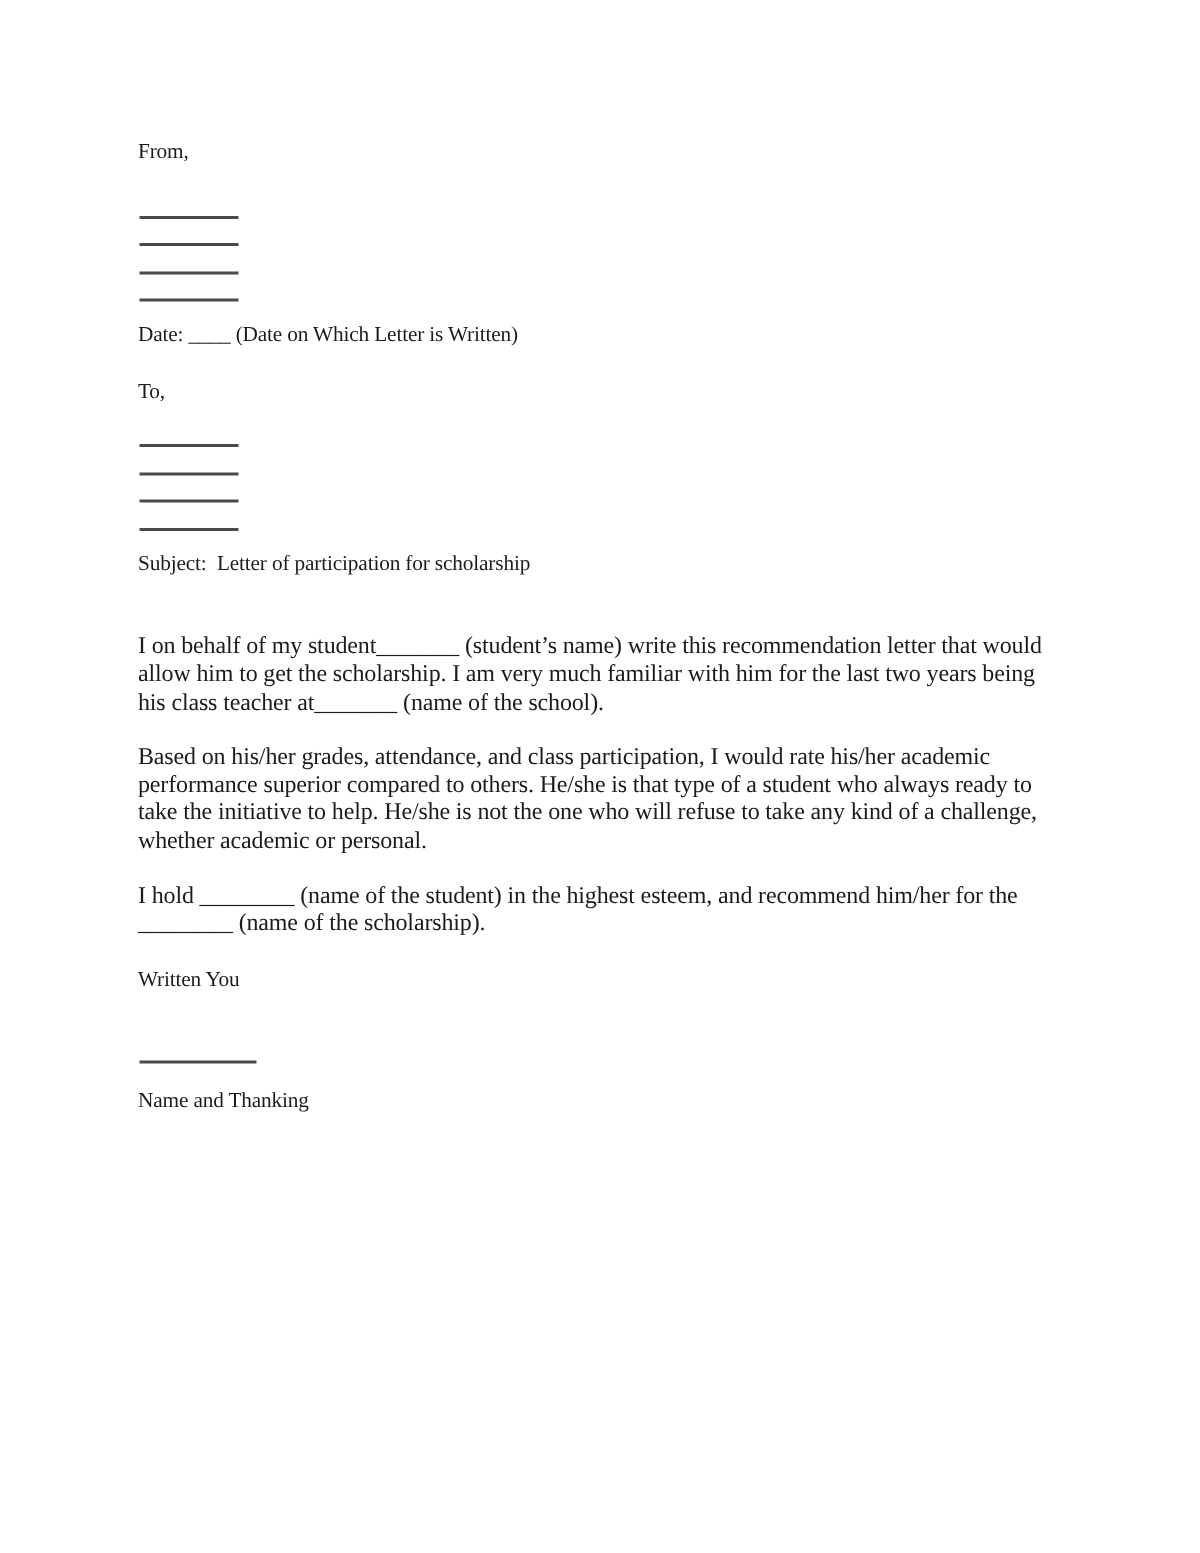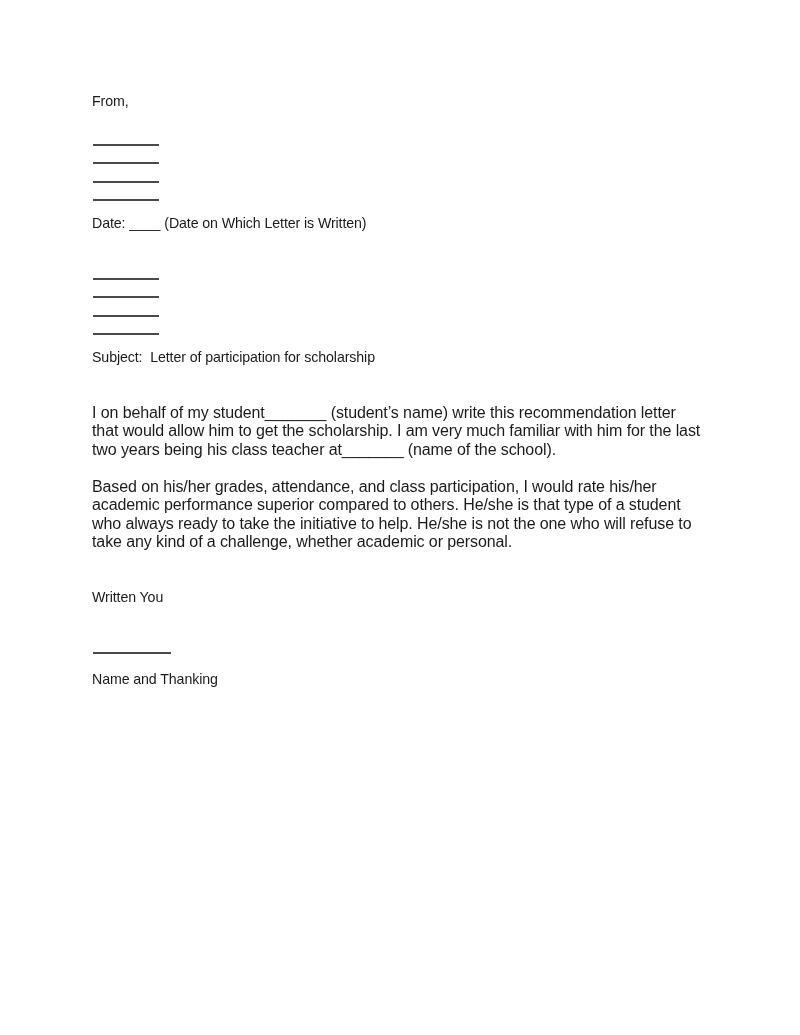--- a/index.html
+++ b/index.html
@@ -6,21 +6,21 @@
     margin: 0;
     padding: 0;
     background: #ffffff;
   }
   .page {
     position: relative;
     width: 708px;
     height: 1035px;
     background: #ffffff;
     overflow: hidden;
-    font-family: Liberation Sans, sans-serif;
+    font-family: Liberation Serif, serif;
     color: #1b1b1b;
     padding-left: 24px;
   }
   .doc-body {
     position: absolute;
     left: 92px;
     top: 92px;
     width: 610px;
   }
 
@@ -93,20 +93,21 @@
       <div class="rule"></div>
       <div class="rule"></div>
     </div>
 
     <div class="gap-rules-to-date"></div>
 
     <div class="line">Date: ____ (Date on Which Letter is Written)</div>
 
     <div class="gap-date-to-to"></div>
 
+    <div class="line">To,</div>
 
     <div class="gap-to-to-rules"></div>
 
     <div class="rule-group">
       <div class="rule"></div>
       <div class="rule"></div>
       <div class="rule"></div>
       <div class="rule"></div>
     </div>
 
@@ -120,20 +121,21 @@
     <div class="gap-dear-to-p1"></div>
 
     <p class="para">I on behalf of my student_______ (student’s name) write this recommendation letter that would allow him to get the scholarship. I am very much familiar with him for the last two years being his class teacher at_______ (name of the school).</p>
 
     <div class="para-gap"></div>
 
     <p class="para">Based on his/her grades, attendance, and class participation, I would rate his/her academic performance superior compared to others. He/she is that type of a student who always ready to take the initiative to help. He/she is not the one who will refuse to take any kind of a challenge, whether academic or personal.</p>
 
     <div class="para-gap"></div>
 
+    <p class="para">I hold ________ (name of the student) in the highest esteem, and recommend him/her for the ________ (name of the scholarship).</p>
 
     <div class="gap-p3-to-thanks"></div>
 
     <div class="line">Written You</div>
 
     <div class="gap-thanks-to-yours"></div>
 
 
     <div class="gap-yours-to-sig"></div>
 

